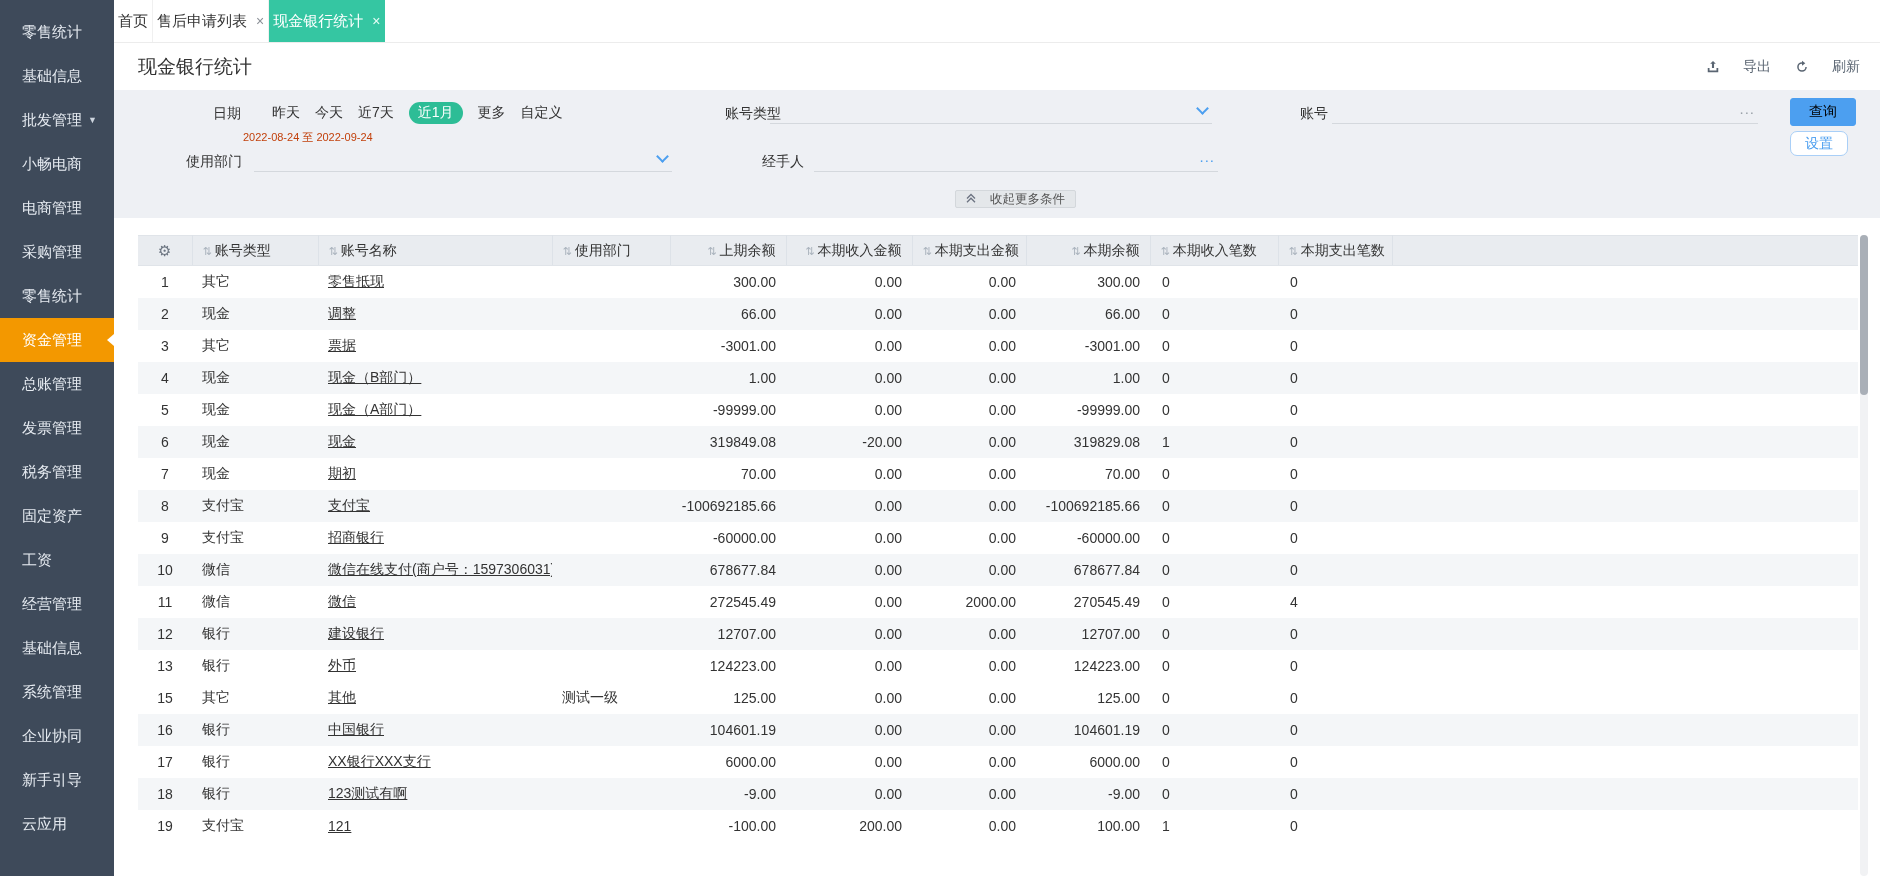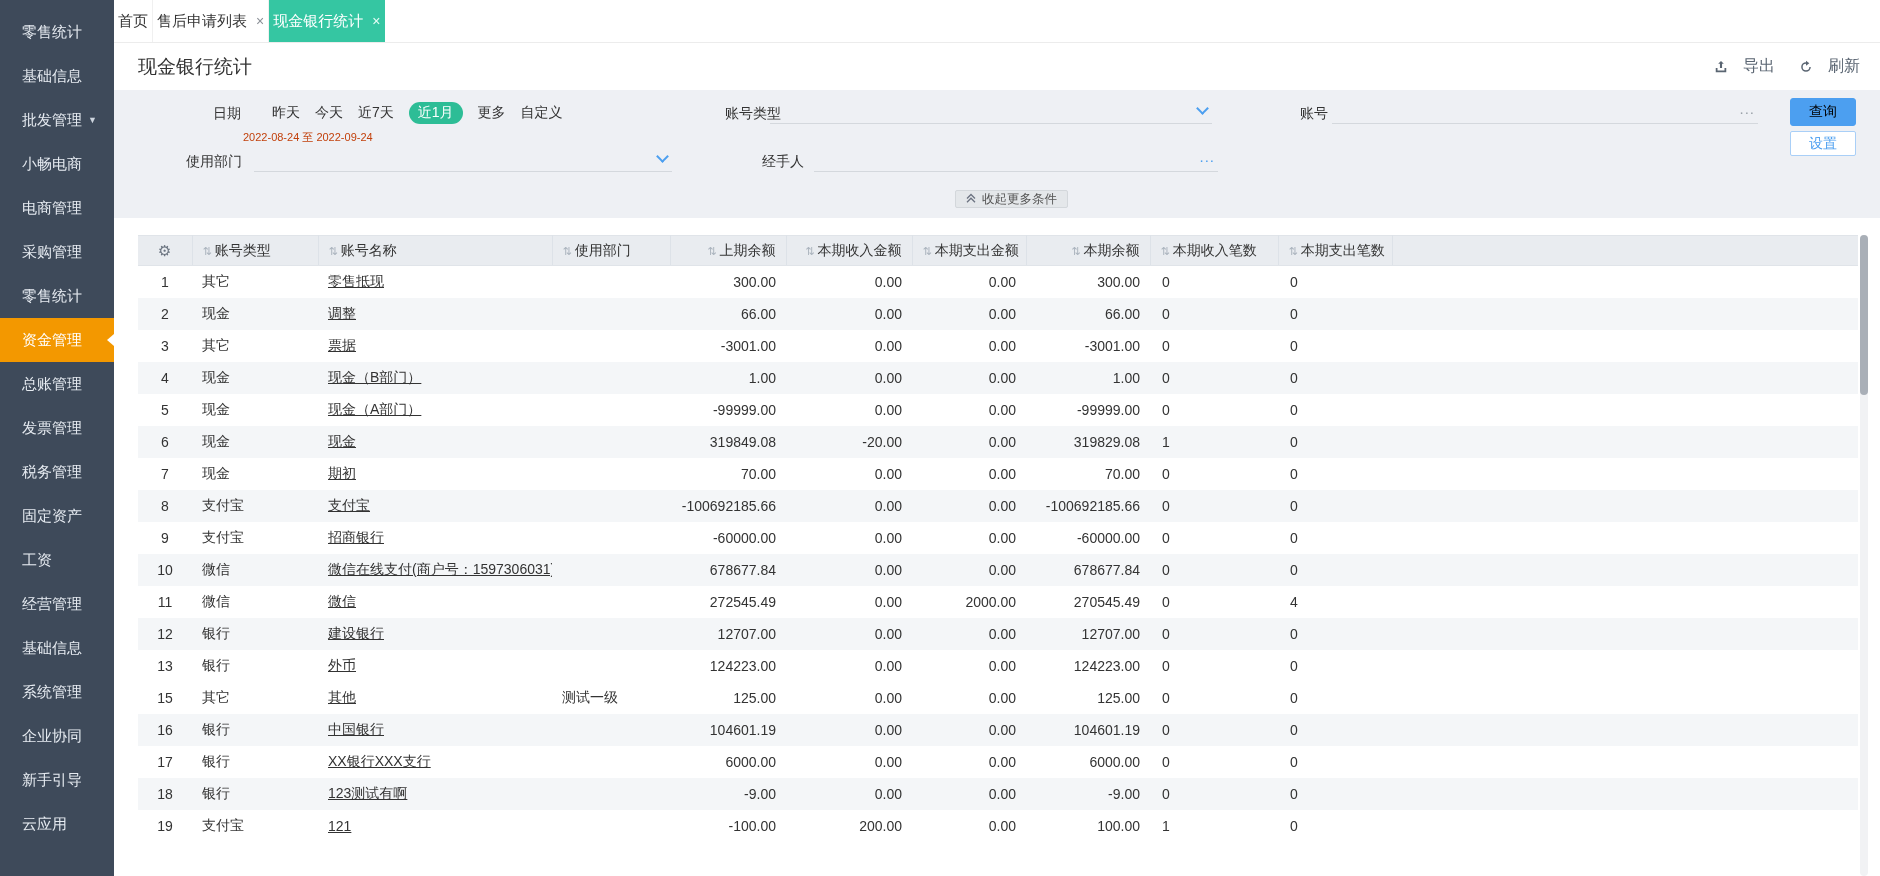--- a/index.html
+++ b/index.html
@@ -30,42 +30,42 @@
   .tab.active { background:#35c6a2; color:#fff; border-right-color:transparent; }
   .tab-close { font-size:14px; color:#8a8f96; cursor:pointer; }
   .tab-close:empty { display:none; }
   .tab.active .tab-close { color:#eafff8; }
 
   
   .titlebar { height:47px; background:#fff; display:flex; align-items:center;
     padding:0 20px 0 24px; flex:0 0 47px; }
   .page-title { font-size:19px; font-weight:500; color:#333; }
   .title-actions { margin-left:auto; display:flex; gap:24px; }
-  .action { display:flex; align-items:center; gap:15px; font-size:16px; color:#5a6572; cursor:pointer; }
+  .action { display:flex; align-items:center; gap:23px; font-size:14px; color:#5a6572; cursor:pointer; }
   .action svg { display:block; }
 
   
   .filters { position:relative; height:128px; background:#eef0f4; flex:0 0 128px; font-size:14px; }
   .f-label { position:absolute; color:#333; }
   .date-quick { position:absolute; left:131px; top:12px; display:flex; gap:15px; align-items:center; height:22px;padding-left:27px; }
   .dq-item { cursor:pointer; color:#333; }
   .dq-item.selected { background:#2dbd96; color:#fff; padding:2px 9px; border-radius:11px; }
   .date-range { position:absolute; left:129px; top:40px; font-size:11px; color:#c2410c; }
   .uline { position:absolute; height:26px; border-bottom:1px solid #d4d8dd; cursor:text; }
   .sel-caret { position:absolute; right:5px; top:6px; width:9px; height:9px;
     border-right:2px solid #4c9ff0; border-bottom:2px solid #4c9ff0; transform:rotate(45deg); cursor:pointer; }
   .dots { position:absolute; right:3px; top:2px; font-size:15px; letter-spacing:1px; cursor:pointer; }
   .dots.gray { color:#9aa1a9; }
   .dots.blue { color:#4c9ff0; }
   .btn-query { position:absolute; left:1676px; top:8px; width:66px; height:28px;
     background:#4c9ff0; color:#000000; border:1px solid #4c9ff0; border-radius:3px; font-size:14px; cursor:pointer; }
-  .btn-settings { position:absolute; left:1676px; top:41px; width:66px; height:25px;
-    background:#fff; color:#4c9ff0; border:1px solid #a9cff7; border-radius:2px; font-size:14px; cursor:pointer; }
+  .btn-settings { position:absolute; left:1676px; top:41px; width:58px; height:25px;
+    background:#fff; color:#4c9ff0; border:1px solid #a9cff7; border-radius:7px; font-size:14px; cursor:pointer; }
   .collapse-btn { position:absolute; left:841px; top:100px; height:15px; display:flex;
-    align-items:center; gap:6px; padding:8px 10px; background:#e4e7ea; border:1px solid #d3d7db;
+    align-items:center; gap:14px; padding:8px 10px; background:#e4e7ea; border:1px solid #d3d7db;
     border-radius:2px; font-size:12.5px; color:#555; cursor:pointer; }
 
   
   .table-section { flex:1; background:#fff; padding:17px 0 0 24px; position:relative; overflow:hidden; }
   table.grid { border-collapse:collapse; table-layout:fixed; width:1720px; font-size:14px; }
   thead th { height:30px; background:#e9ecf0; font-weight:500; color:#333;
     border-top:1px solid #e0e4e9; border-bottom:1px solid #e0e4e9; border-right:1px solid #dde2e8;
     padding:0 10px; white-space:nowrap; overflow:hidden; cursor:pointer; }
   thead th:last-child { border-right:none; }
   .sort { color:#aab3bd; font-size:11px; margin-right:3px; }

